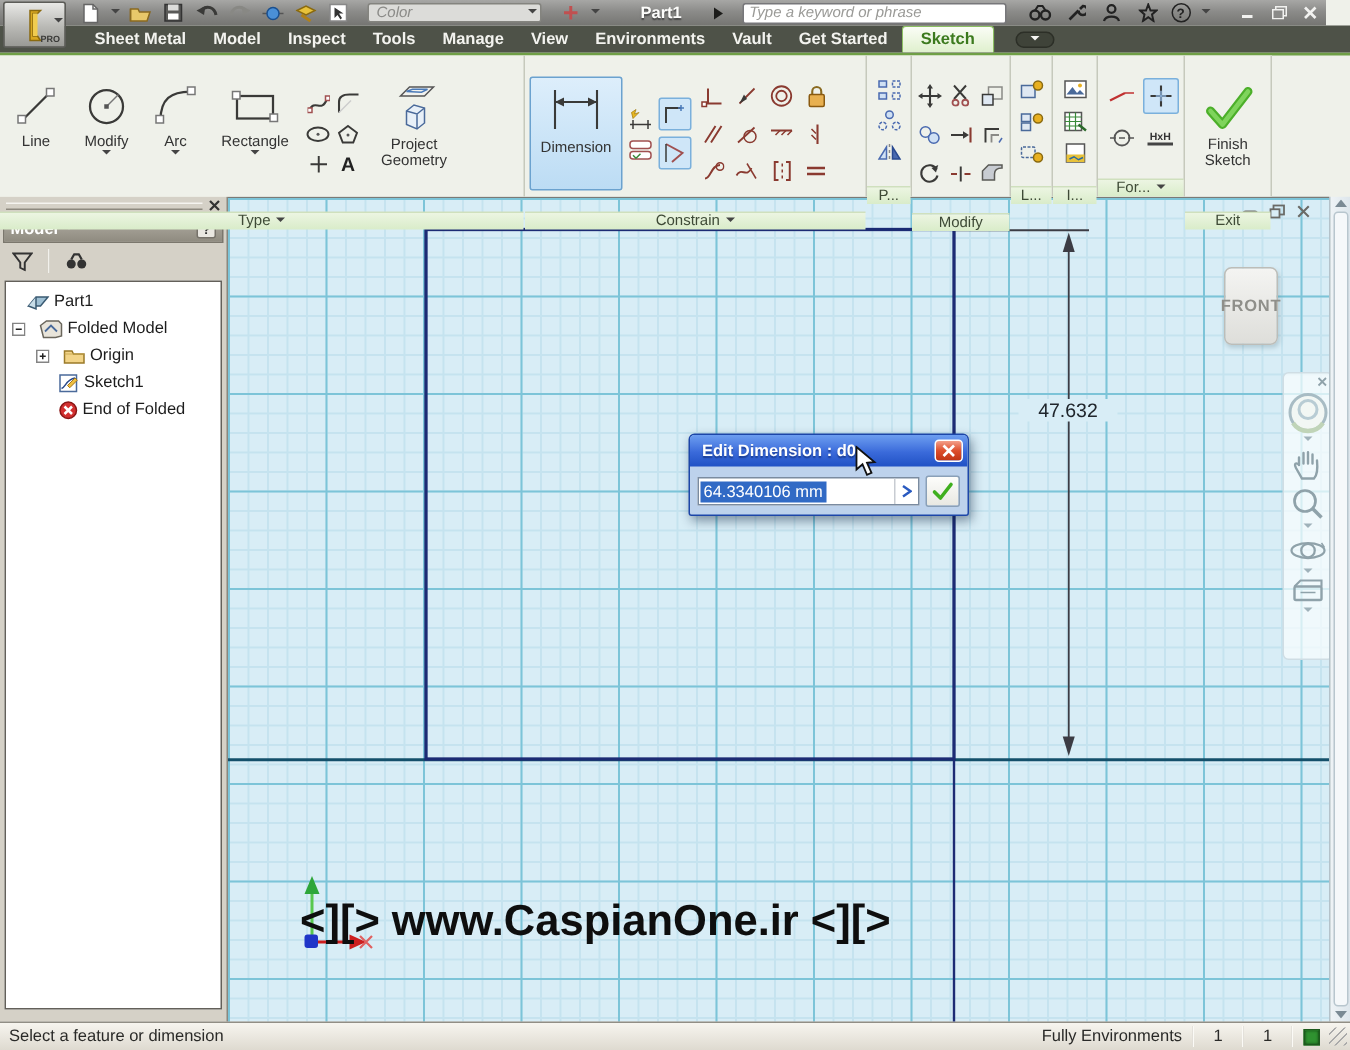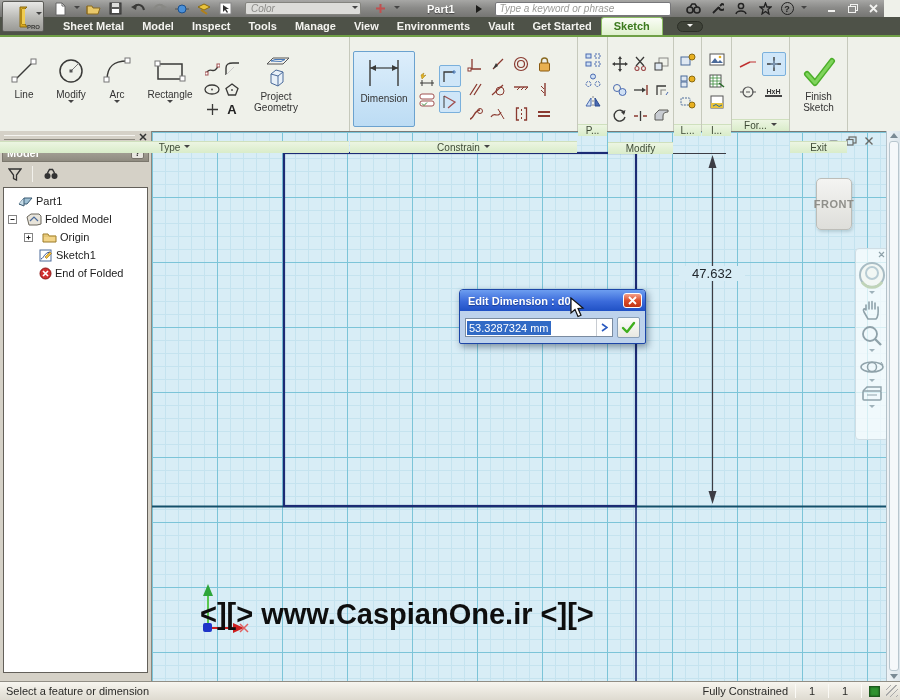--- a/index.html
+++ b/index.html
@@ -919,42 +919,42 @@
     <div class="dlg-title">
       <span class="ttext">Edit Dimension : d0</span>
       <span class="dlg-close">
         <svg width="9" height="9">
             <path d="M1 1 L8 8 M8 1 L1 8" stroke="#fff" stroke-width="1.8"></path>
           </svg>
       </span>
     </div>
     <div class="dlg-body">
       <div class="dim-field">
-        <span class="sel">53.3287324 mm</span>
+        <span class="sel">64.3340106 mm</span>
         <span class="flyout">
           <svg width="7" height="9">
               <path d="M1 1 L6 4.5 L1 8" fill="none" stroke="#2a5ac0" stroke-width="1.6"></path>
             </svg>
         </span>
       </div>
       <div class="okbtn">
         <svg width="15" height="13">
             <path d="M2 7 L6 11 L13 2" fill="none" stroke="#3faf1e" stroke-width="2.4" stroke-linecap="round" stroke-linejoin="round"></path>
           </svg>
       </div>
     </div>
   </div>
 
   <svg id="cursor" width="16" height="22">
     <path d="M1 1 L1 16 L5 12.5 L8 19.5 L11 18.2 L8 11.5 L13 11 Z" fill="#fff" stroke="#111" stroke-width="1.2"></path>
   </svg>
 
   <div id="statusbar">
     <span class="left">Select a feature or dimension</span>
-    <span>Fully Constrained</span>
+    <span>Fully Environments</span>
     <span class="st-sep"></span>
     <span class="st-num">1</span>
     <span class="st-sep"></span>
     <span class="st-num">1</span>
     <span class="st-sep"></span>
     <span class="st-light"></span>
     <span class="grip"></span>
   </div>
 
 </div>

